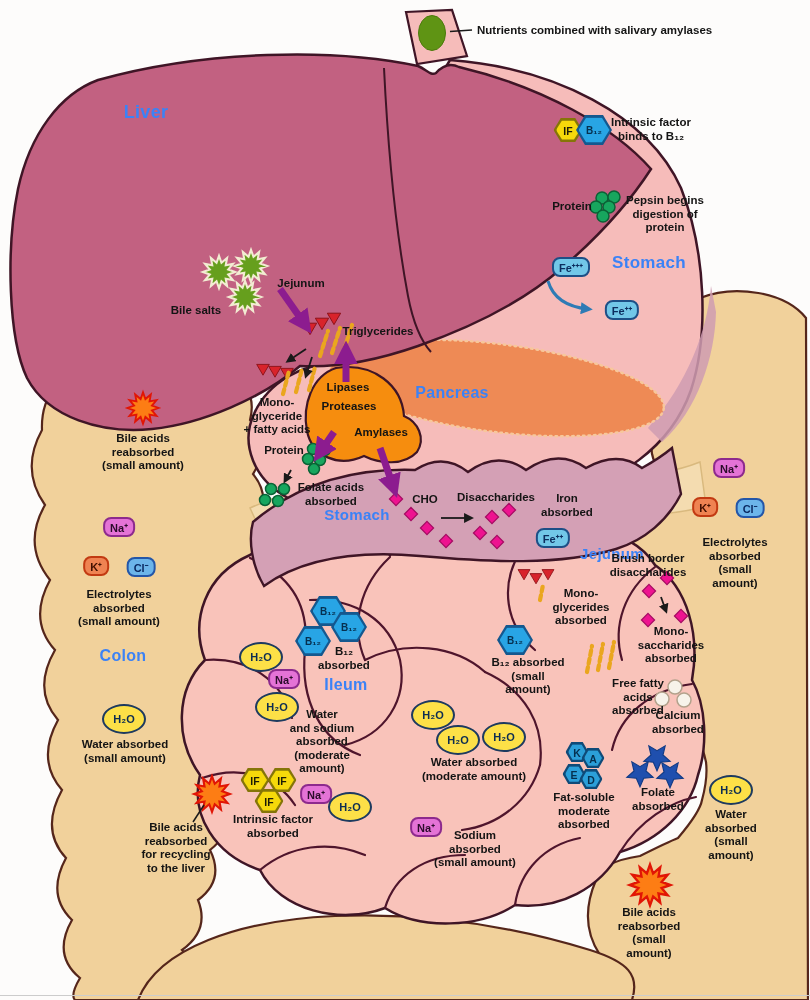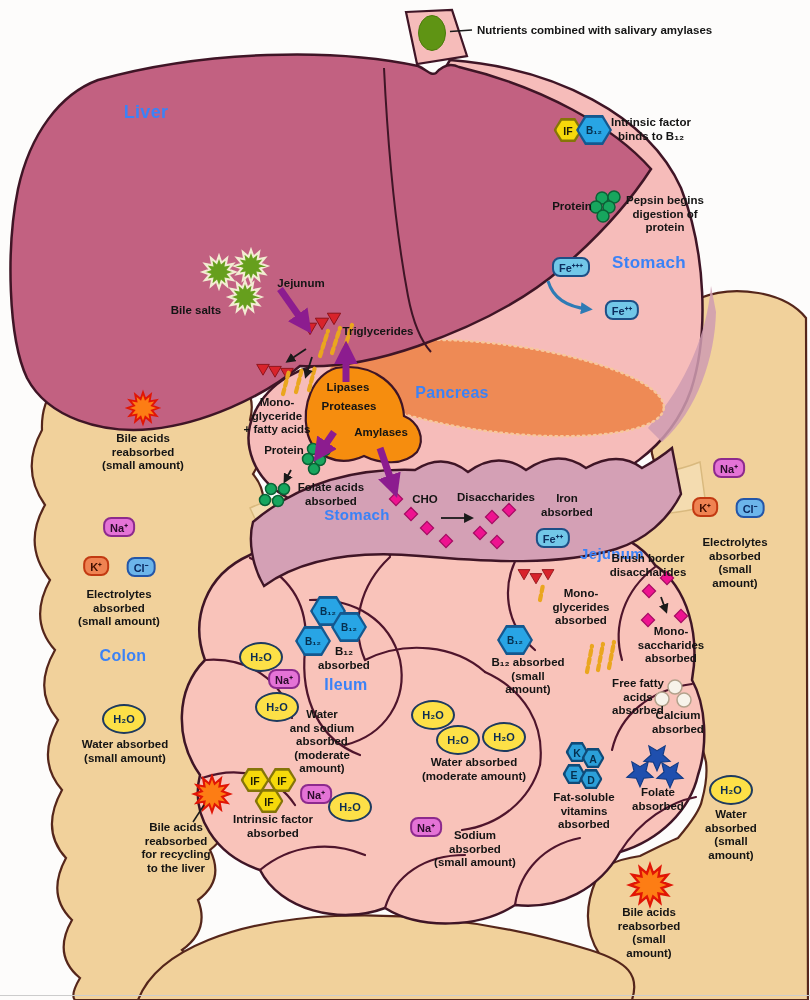--- a/index.html
+++ b/index.html
@@ -238,21 +238,21 @@
 absorbed</div>
       <div class="ann organ" style="left: 346px; top: 676px; font-size: 16px; line-height: 18px;">Ileum</div>
       <div class="ann" style="left: 322px; top: 708px;">Water
 and sodium
 absorbed
 (moderate
 amount)</div>
       <div class="ann" style="left: 474px; top: 756px;">Water absorbed
 (moderate amount)</div>
       <div class="ann" style="left: 584px; top: 791px;">Fat-soluble
-vitamins
+moderate
 absorbed</div>
       <div class="ann" style="left: 658px; top: 786px;">Folate
 absorbed</div>
       <div class="ann" style="left: 273px; top: 813px;">Intrinsic factor
 absorbed</div>
       <div class="ann" style="left: 475px; top: 829px;">Sodium
 absorbed
 (small amount)</div>
       <div class="ann" style="left: 731px; top: 808px;">Water
 absorbed

